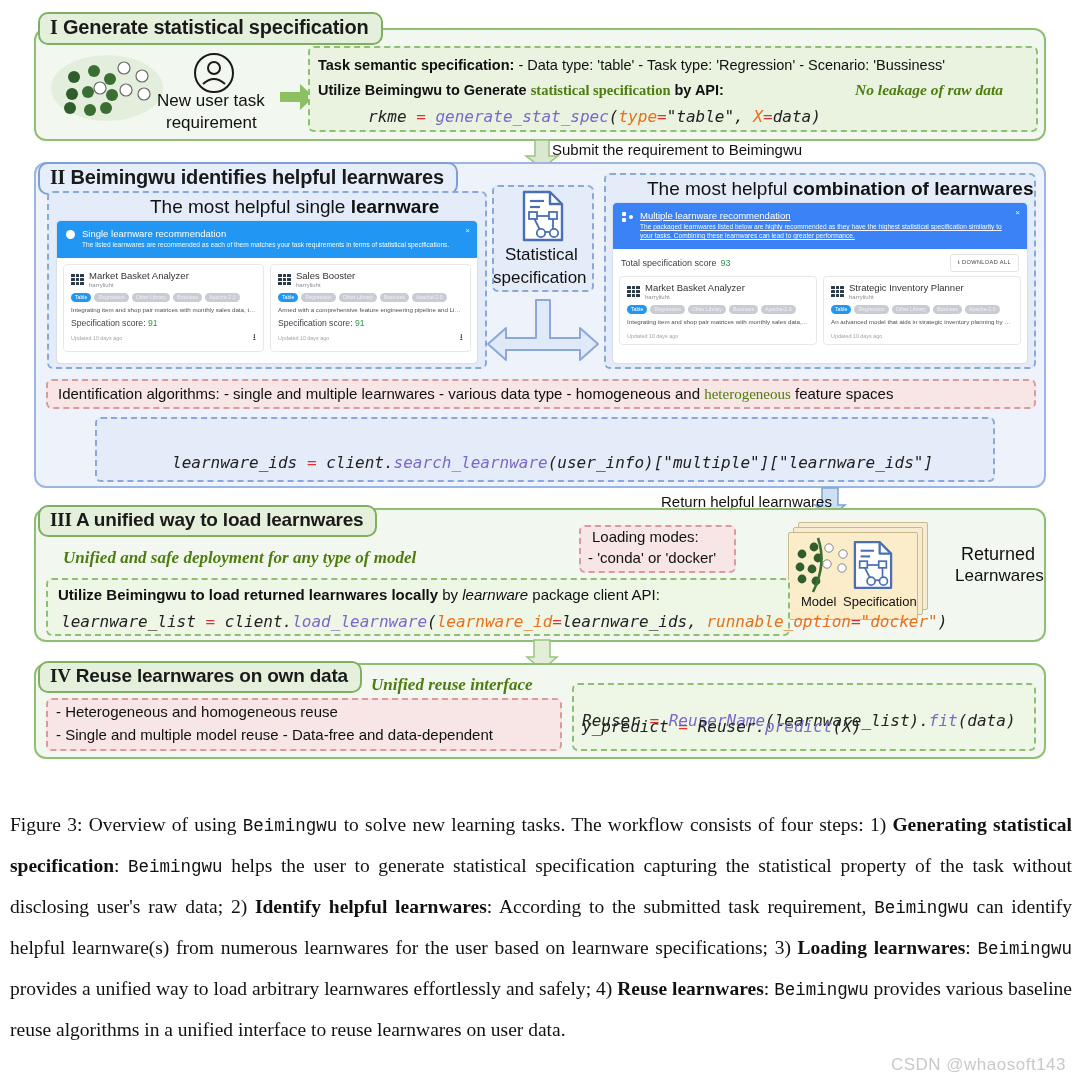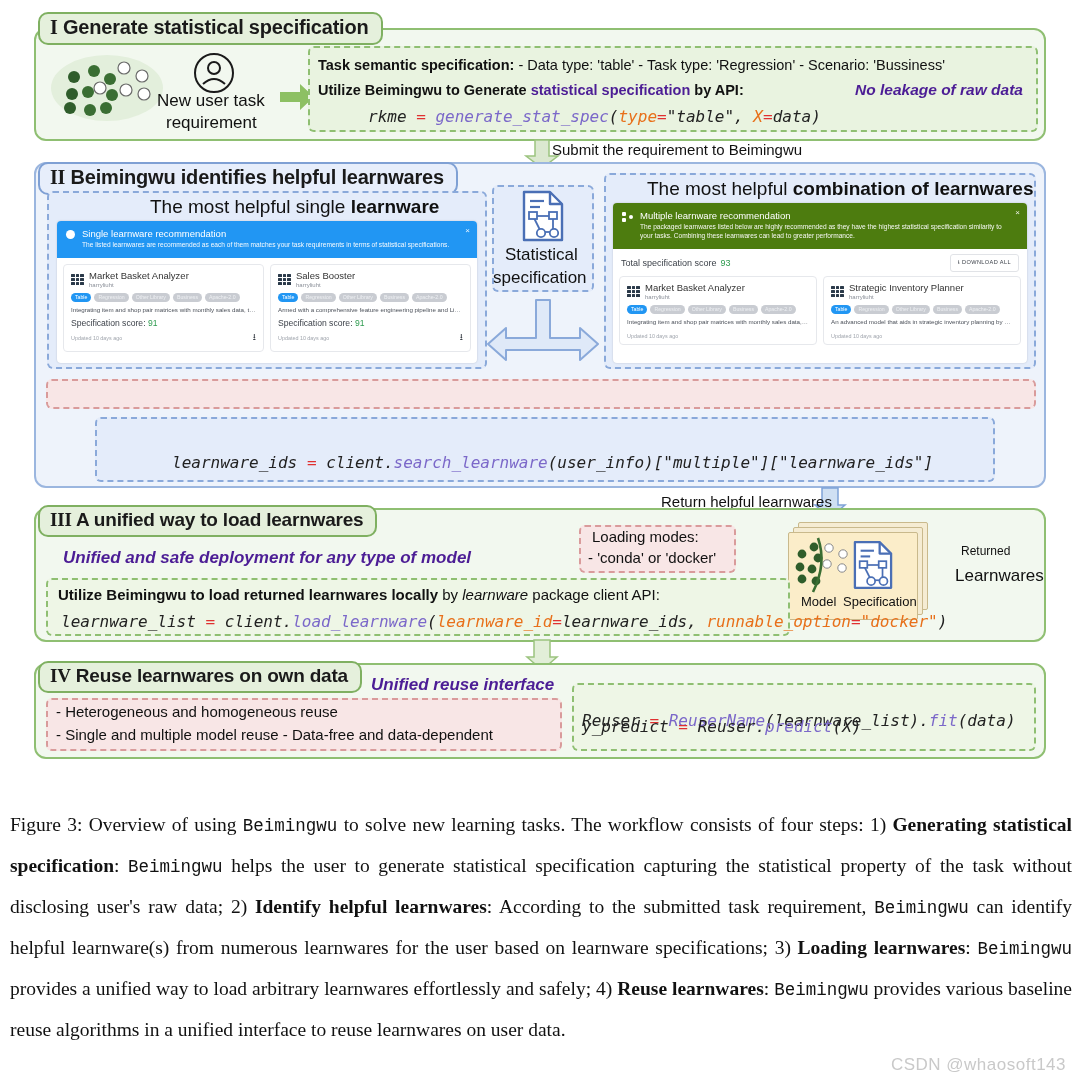--- a/index.html
+++ b/index.html
@@ -29,33 +29,33 @@
 
   .dashbox { position:absolute; border-radius:6px; }
   .dash-green { border:2px dashed #8fbf72; background:#e9f3e0; }
   .dash-green-lite { border:2px dashed #8fbf72; background:#eef6e6; }
   .dash-blue { border:2px dashed #8aa9da; background:#e4ecfa; }
   .dash-red  { border:2px dashed #d99b9b; background:#f8e6e6; }
 
   .txt { position:absolute; color:#111; white-space:nowrap; }
   .b { font-weight:bold; }
   .i { font-style:italic; }
-  .orange { color:#4c1d95; }
+  .orange { color:#4d7c0f;font-family:Liberation Serif, serif; }
   .code { font-family:"DejaVu Sans Mono", monospace; font-style:italic; font-size:16px; color:#222; }
   .c-fn { color:#7b68c9; }
   .c-kw { color:#e8701a; }
   .c-eq { color:#e03030; }
 
   
   .app { position:absolute; background:#ffffff; border-radius:4px; overflow:hidden;
          box-shadow:0 0 2px rgba(0,0,0,.18); }
   .alert { display:flex; align-items:flex-start; gap:7px; padding:7px 9px 8px 9px;
            color:#fff; position:relative; }
   .alert-blue { background:#2196f3; }
-  .alert-green { background:#4d7c0f; }
+  .alert-green { background:#3b82f6;text-decoration:underline; }
   .alert h4 { margin:0 0 2px 0; font-size:9.5px; font-weight:500; }
   .alert p  { margin:0; font-size:6.6px; line-height:1.35; opacity:.95; max-width:96%; }
   .alert .x { position:absolute; right:7px; top:5px; font-size:8px; opacity:.9; }
   .dot-icon { width:9px; height:9px; border-radius:50%; background:#fff; margin-top:2px; flex:none; }
   .multi-icon { width:11px; height:10px; flex:none; margin-top:2px; position:relative; }
   .multi-icon i { position:absolute; background:#fff; border-radius:1px; display:block; }
 
   .cards { display:flex; gap:6px; padding:6px; }
   .card { flex:1; border:1px solid #e6e8ec; border-radius:4px; padding:6px 7px 5px 7px; background:#fff; min-width:0; }
   .card-head { display:flex; align-items:center; gap:5px; }
@@ -352,20 +352,23 @@
         </div>
         <div class="card-desc">An advanced model that aids in strategic inventory planning by ha...</div>
         <div class="card-foot" style="margin-top:7px;">
           <span class="card-date">Updated 10 days ago</span>
         </div>
       </div>
     </div>
   </div>
 
   <div class="dashbox dash-red" style="left:46px; top:379px; width:990px; height:30px;"></div>
+  <div class="txt" style="left:58px; top:385px; font-size:15px;">
+    <span>Identification algorithms:  - single and multiple learnwares  - various data type  - homogeneous and </span><span class="orange">heterogeneous</span><span> feature spaces</span>
+  </div>
 
   <div class="dashbox dash-blue" style="left:95px; top:417px; width:900px; height:65px;"></div>
   <div class="txt code" style="left:172px; top:453px;text-align:right;">
     <span>learnware_ids</span>
     <span class="c-eq">=</span>
     <span>client.</span><span class="c-fn">search_learnware</span><span>(user_info)["multiple"]["learnware_ids"]</span>
   </div>
 
   <svg style="position:absolute;left:815px;top:488px;" width="30" height="30" viewBox="0 0 30 30">
     <path d="M7 0 H23 V17 H30 L15 30 L0 17 H7 Z" fill="#cfe0f3" stroke="#7fa3d8" stroke-width="1.5"></path>
@@ -409,21 +412,21 @@
     <line x1="11" y1="26" x2="19" y2="42" stroke="#4a6fb5" stroke-width="1.8"></line>
     <line x1="31" y1="26" x2="31" y2="42" stroke="#4a6fb5" stroke-width="1.8"></line>
     <line x1="19" y1="42" x2="31" y2="42" stroke="#4a6fb5" stroke-width="1.8"></line>
     <rect x="7" y="22" width="8" height="7" fill="#fff" stroke="#4a6fb5" stroke-width="1.8"></rect>
     <rect x="27" y="22" width="8" height="7" fill="#fff" stroke="#4a6fb5" stroke-width="1.8"></rect>
     <circle cx="19" cy="43" r="4.2" fill="#fff" stroke="#4a6fb5" stroke-width="1.8"></circle>
     <circle cx="32" cy="43" r="4.2" fill="#fff" stroke="#4a6fb5" stroke-width="1.8"></circle>
   </svg>
   <div class="txt" style="left:801px; top:594px; font-size:13px;">Model</div>
   <div class="txt" style="left:843px; top:594px; font-size:13px;">Specification</div>
-  <div class="txt" style="left:961px; top:544px; font-size:12px;">Returned</div>
+  <div class="txt" style="left:961px; top:544px; font-size:18px;">Returned</div>
   <div class="txt" style="left:955px; top:566px; font-size:17px;">Learnwares</div>
 
   <div class="dashbox dash-green-lite" style="left:46px; top:578px; width:744px; height:58px;"></div>
   <div class="txt" style="left:58px; top:586px; font-size:15px;">
     <span class="b">Utilize Beimingwu to load returned learnwares locally</span><span> by </span><span class="i">learnware</span><span> package client API:</span>
   </div>
   <div class="txt code" style="left:61px; top:612px;">
     <span>learnware_list</span>
     <span class="c-eq">=</span>
     <span>client.</span><span class="c-fn">load_learnware</span><span>(</span><span class="c-kw">learnware_id</span><span class="c-eq">=</span><span>learnware_ids</span><span>, </span><span class="c-kw">runnable_option</span><span class="c-eq">=</span><span class="c-kw">"docker"</span><span>)</span>

